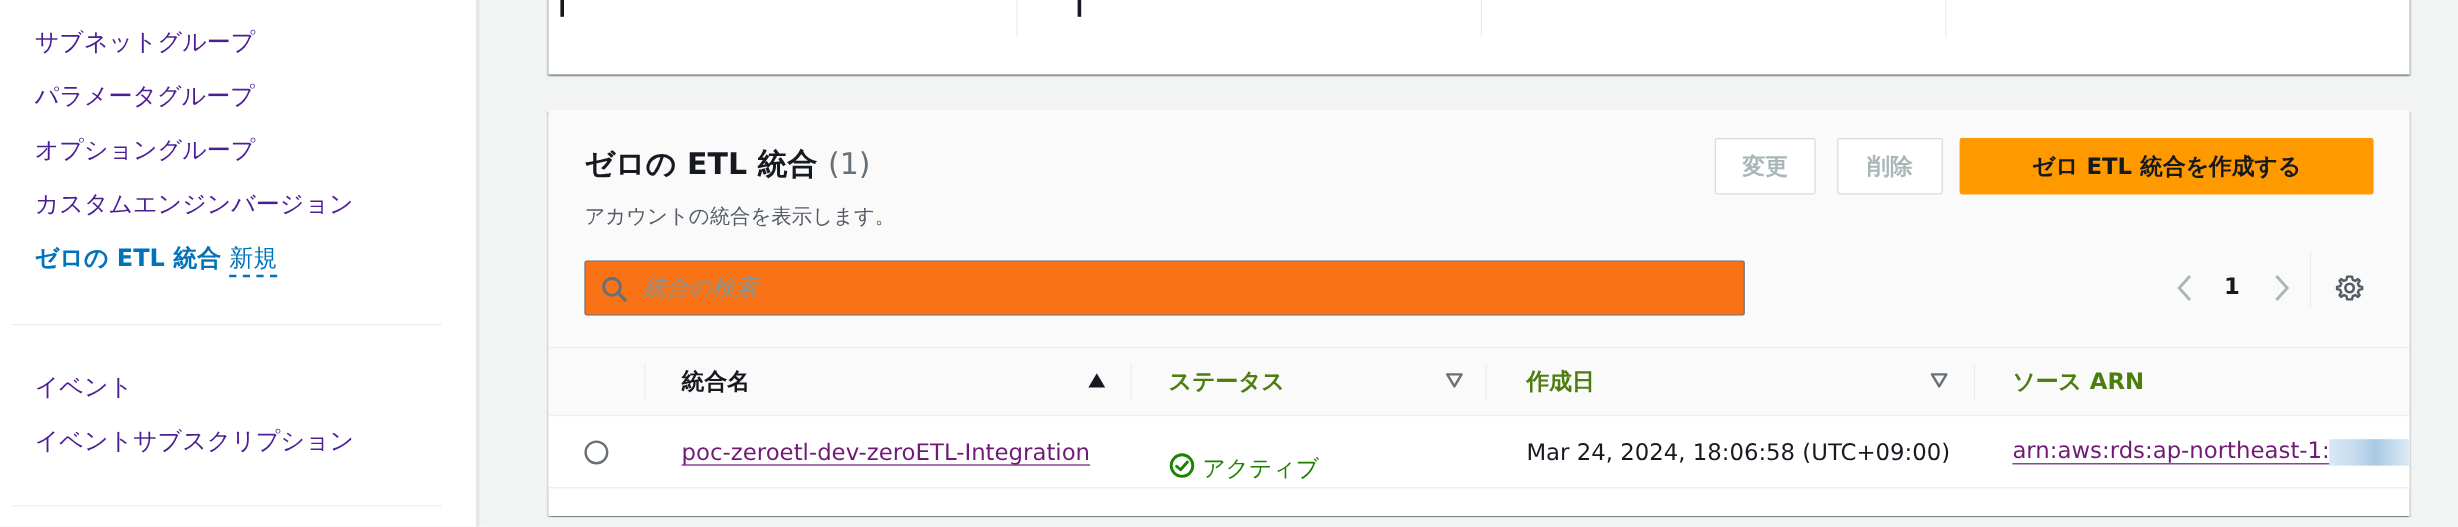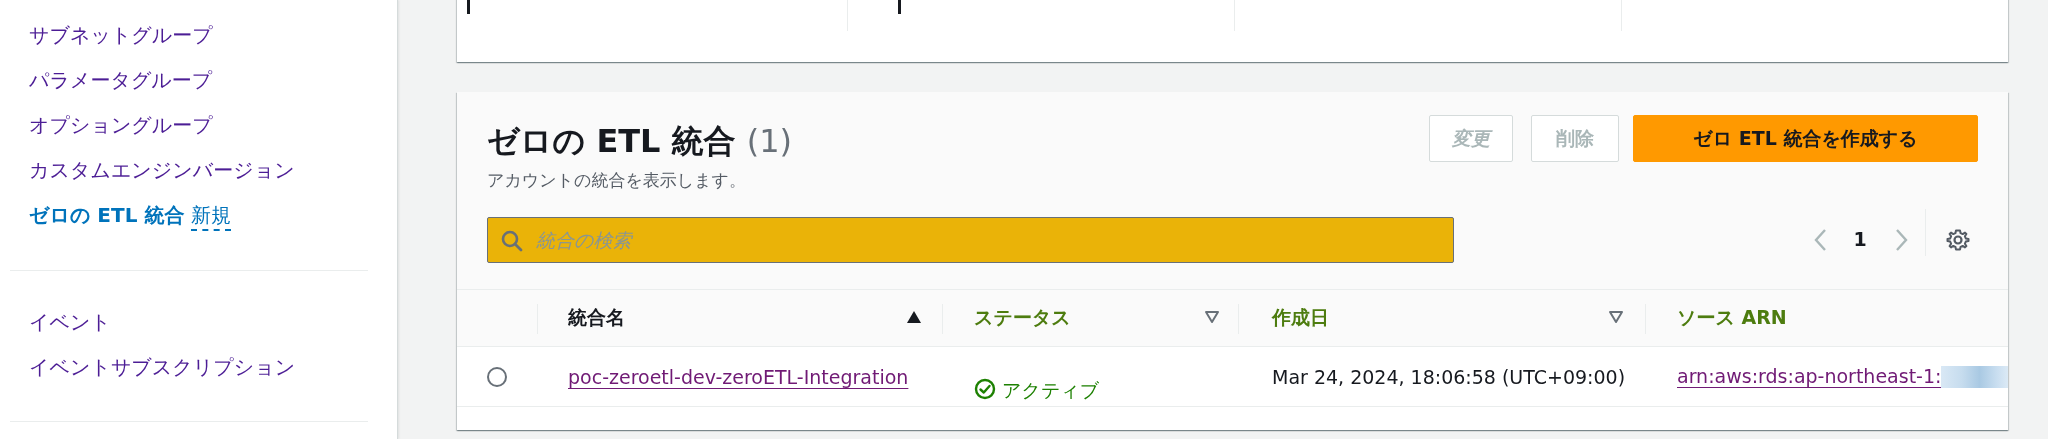--- a/index.html
+++ b/index.html
@@ -46,21 +46,21 @@
     background: #ffffff;
     box-shadow: 0 1px 1px rgba(0,28,36,0.3), 1px 1px 1px rgba(0,28,36,0.15), -1px 1px 1px rgba(0,28,36,0.15);
     overflow: hidden;
   }
   .panel-header {
     position: absolute; left: 0; top: 0; width: 100%; height: 197px;
     background: #fafafa;
   }
   .panel-title {
     position: absolute; left: 30px; top: 28px;
-    font-size: 32px; font-weight: bold; color: #16191f; white-space: nowrap;
+    font-size: 25px; font-weight: bold; color: #16191f; white-space: nowrap;
   }
   .panel-title .count { color: #687078; font-weight: normal; }
   .panel-subtitle {
     position: absolute; left: 30px; top: 77px;
     font-size: 17px; color: #545b64; white-space: nowrap;
   }
   .btn {
     position: absolute; top: 23px; height: 47px;
     font-size: 19px; font-weight: bold;
     display: flex; align-items: center; justify-content: center;
@@ -68,21 +68,21 @@
     font-family: "DejaVu Sans", sans-serif;
   }
   .btn.disabled {
     background: #ffffff; color: #aab7b8; border: 1px solid #d5dbdb;
   }
   .btn.primary {
     background: #ff9900; color: #16191f; border: 1px solid #ff9900;
   }
   .search {
     position: absolute; left: 30px; top: 125px; width: 967px; height: 46px;
-    background: #eab308; border: 1px solid #687078; border-radius: 2px;
+    background: #f97316; border: 1px solid #687078; border-radius: 2px;
   }
   .search-icon { position: absolute; left: 12px; top: 11px; }
   .search input {
     position: absolute; left: 48px; top: 0; width: 900px; height: 44px;
     border: none; outline: none; background: transparent;
     font-size: 19px; font-style: italic; color: #16191f;
     font-family: "DejaVu Sans", sans-serif;
   }
   .search input::placeholder { color: #879596; font-style: italic; }
   .pager-prev, .pager-next {
@@ -160,21 +160,21 @@
 </section>
 
 <section class="panel">
   <div class="panel-header">
     <h2 class="panel-title">
       <span>ゼロの ETL 統合</span>
       <span class="count">(1)</span>
     </h2>
     <div class="panel-subtitle">アカウントの統合を表示します。</div>
 
-    <div class="btn disabled" style="left:972px; width:84px;font-style:italic;">
+    <div class="btn disabled" style="left:972px; width:84px;">
       <span>変更</span>
     </div>
     <div class="btn disabled" style="left:1074px; width:88px;">
       <span>削除</span>
     </div>
     <div class="btn primary" style="left:1176px; width:345px;">
       <span>ゼロ ETL 統合を作成する</span>
     </div>
 
     <div class="search">

